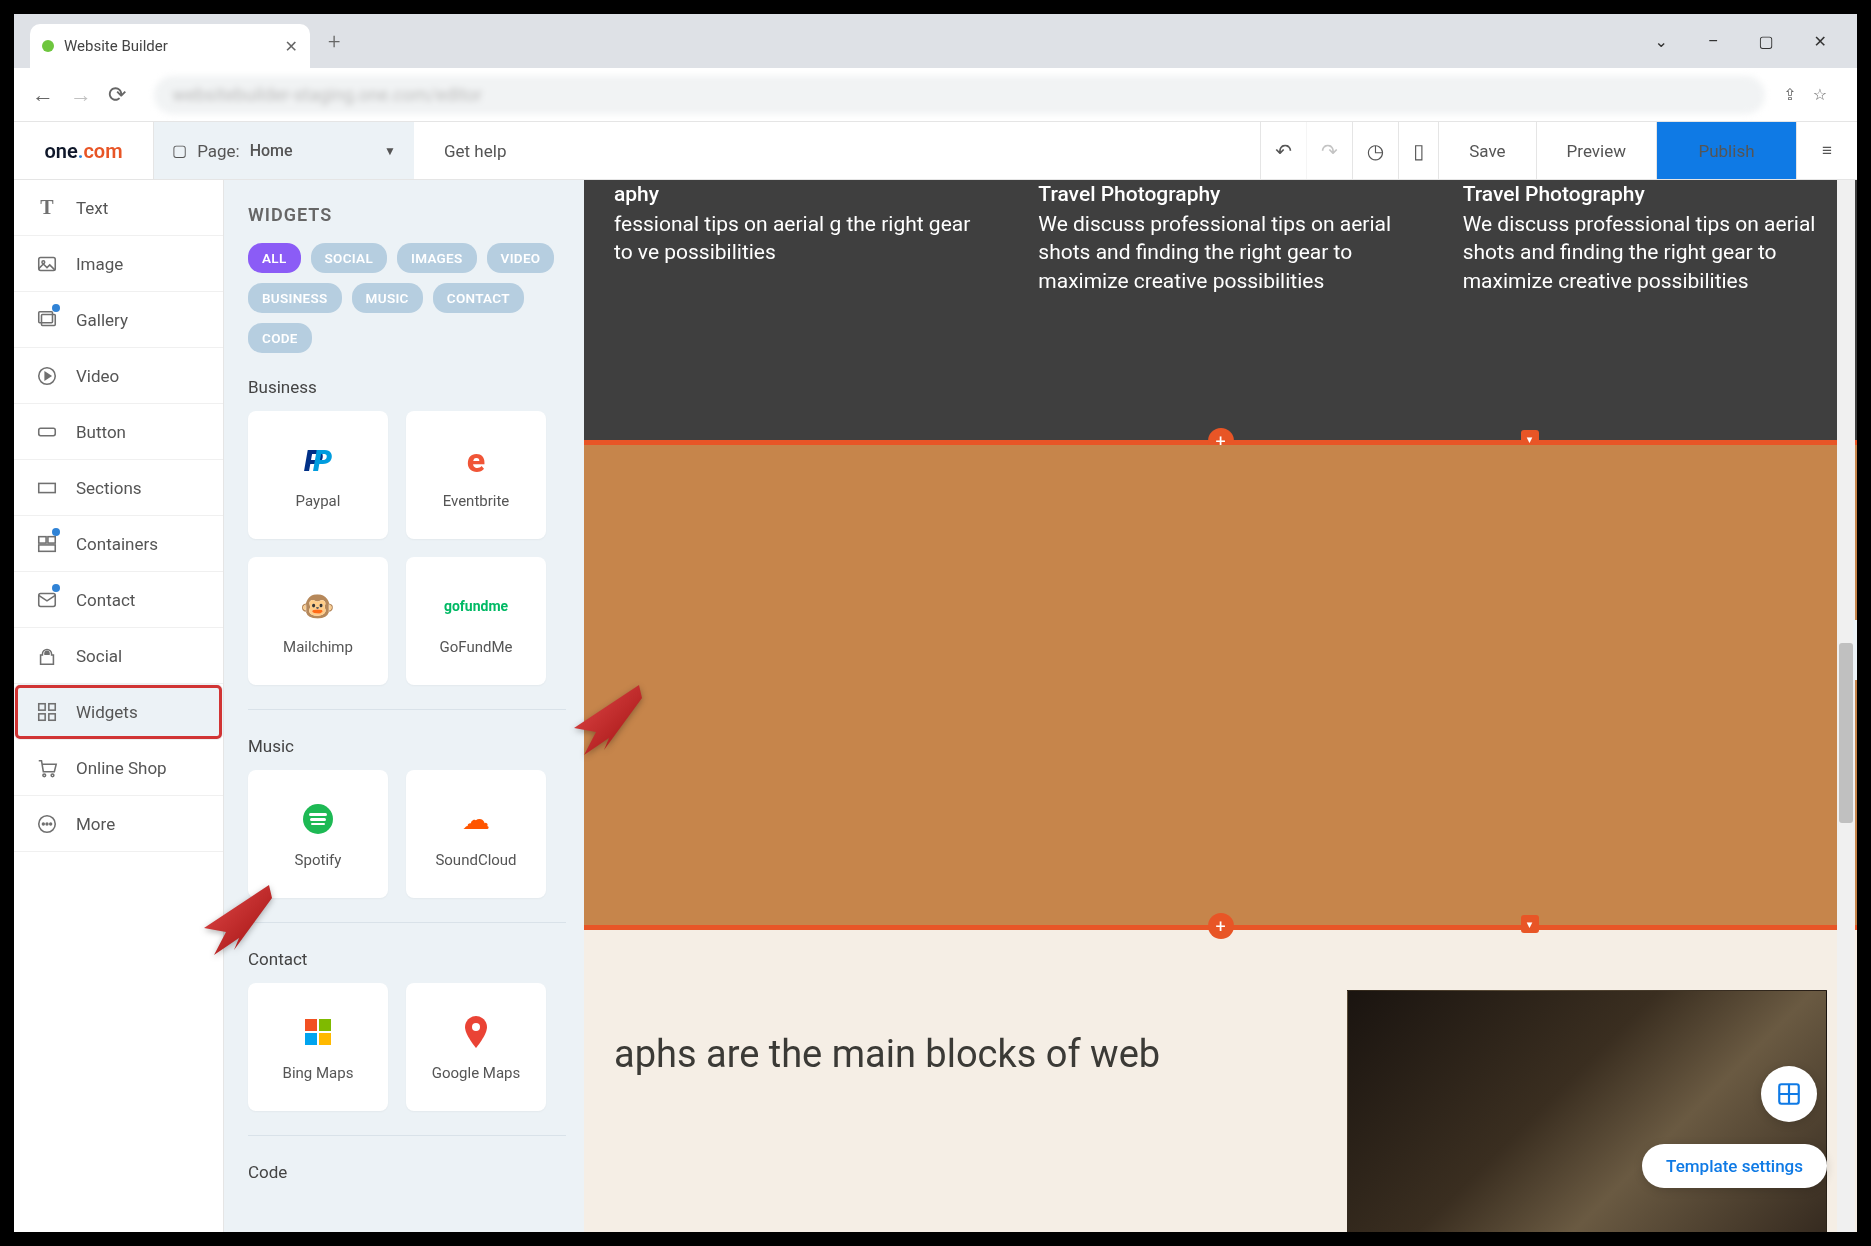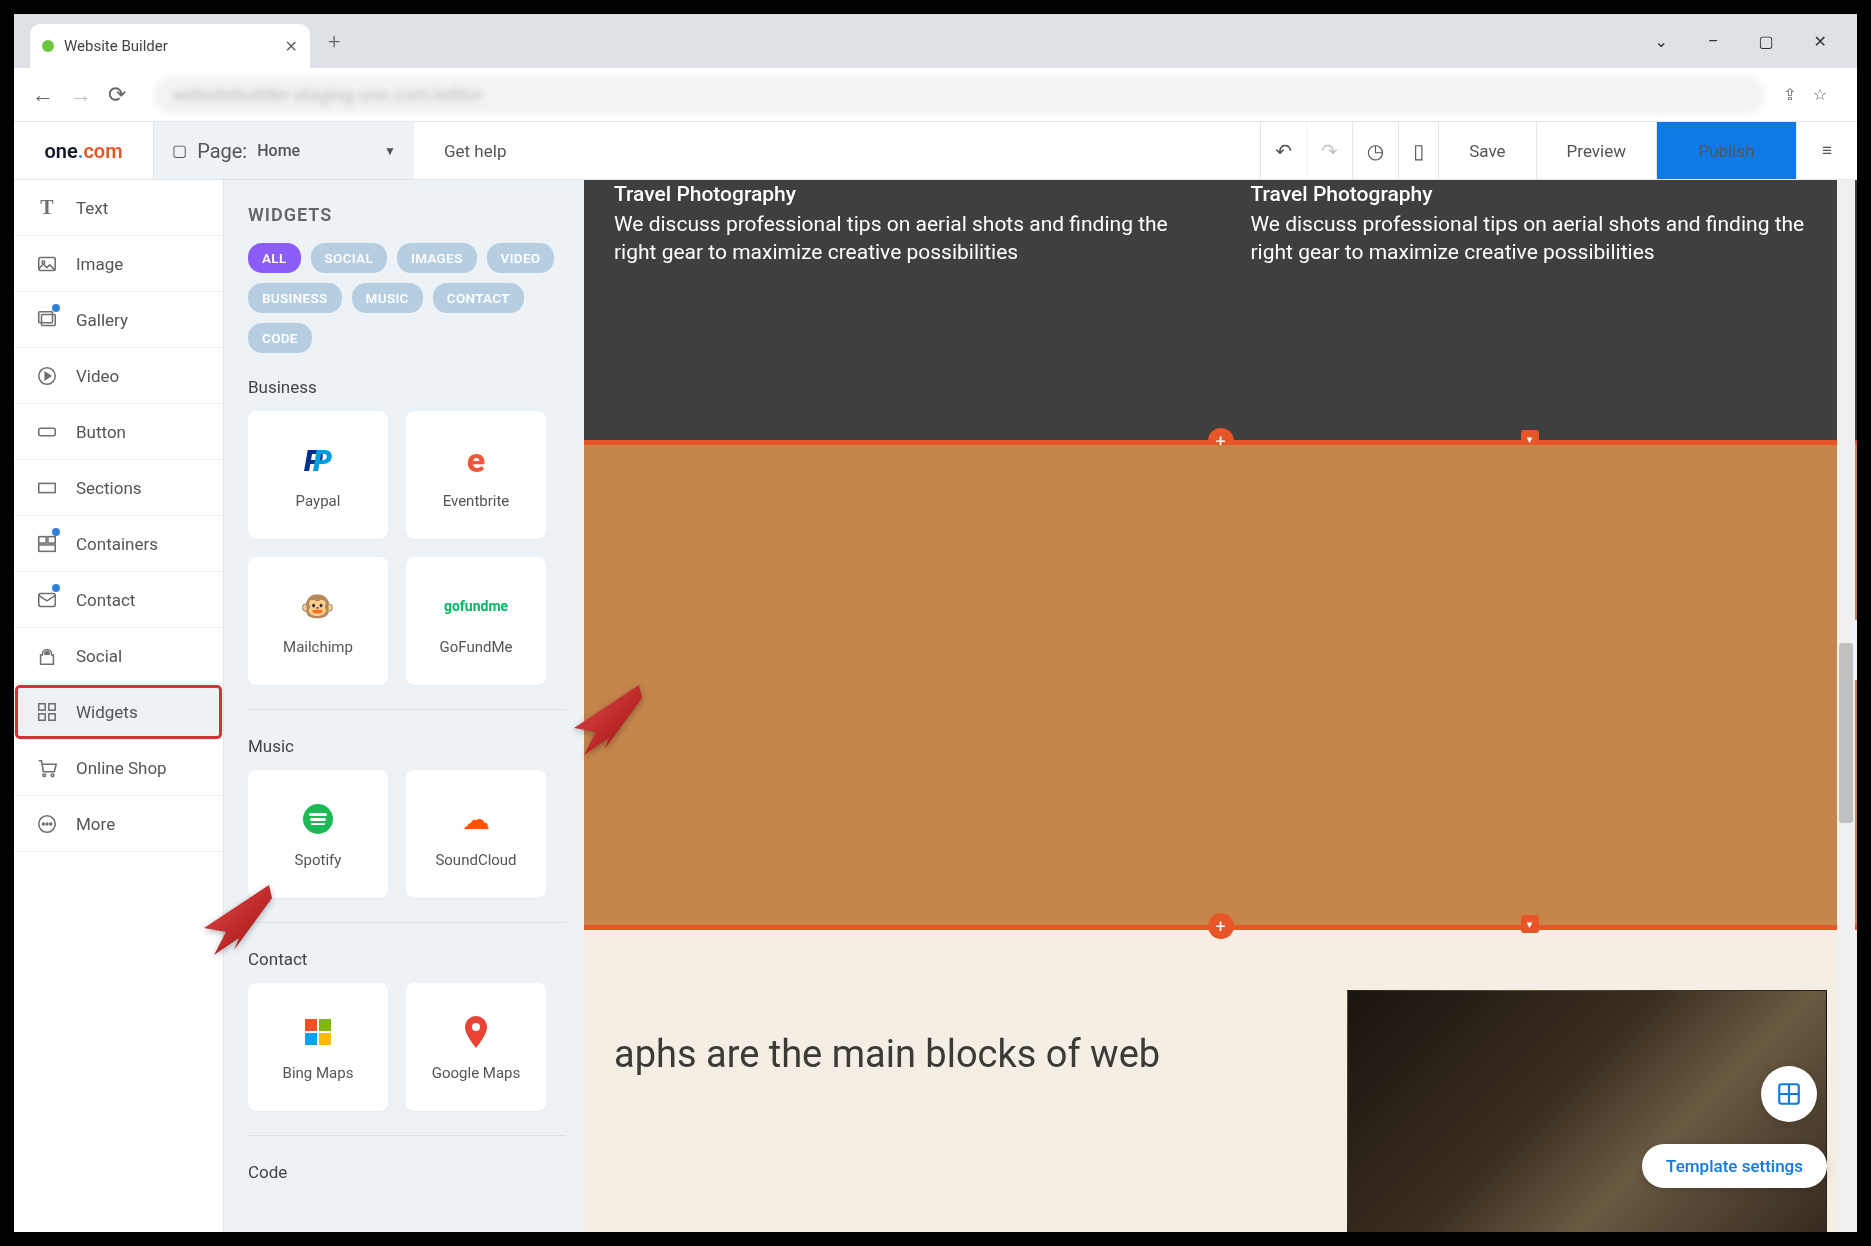--- a/index.html
+++ b/index.html
@@ -19,21 +19,21 @@
 .nav-arrows { display: flex; gap: 16px; color: #666; }
 .nav-arrows span { font-size: 22px; }
 .url-box { flex: 1; height: 38px; background: #f1f3f4; border-radius: 20px; margin-left: 10px; display: flex; align-items: center; padding: 0 18px; color: #bbb; font-size: 18px; filter: blur(3px); }
 .url-actions { display: flex; gap: 16px; color: #666; padding-right: 12px; }
 
 
 .app-toolbar { height: 58px; display: flex; align-items: stretch; border-bottom: 1px solid #e5e5e5; }
 .brand { width: 140px; display: flex; align-items: center; justify-content: center; border-right: 1px solid #e5e5e5; font-weight: 600; font-size: 20px; }
 .brand .o1 { color: #0f172a; } .brand .dot1 { color: #3083d6; } .brand .com { color: #e85526; }
 .page-selector { width: 260px; display: flex; align-items: center; padding: 0 18px; gap: 10px; background: #ecf2f6; color: #555; }
-.page-selector .lbl { font-size: 20px; }
+.page-selector .lbl { font-size: 17px; }
 .page-selector .val { font-weight: 500; }
 .page-selector .chev { margin-left: auto; font-size: 12px; }
 .help-area { flex: 1; display: flex; align-items: center; padding-left: 30px; color: #555; font-size: 17px; }
 .tool-actions { display: flex; align-items: center; }
 .tool-actions .act { padding: 0 30px; display: flex; align-items: center; color: #555; font-size: 17px; height: 100%; border-left: 1px solid #e5e5e5; }
 .tool-actions .iconact { padding: 0 14px; font-size: 20px; }
 .publish { background: #0f7ae5; color: #fff; width: 140px; justify-content: center; }
 .menu-ham { width: 48px; justify-content: center; font-size: 22px; }
 
 .content { flex: 1; display: flex; position: relative; overflow: hidden; }
@@ -348,20 +348,24 @@
               <div class="clabel">Google Maps</div>
             </div>
           </div>
           <div class="sect-title">Code</div>
         </div>
     </div>
     <div class="panel-toggle">‹</div>
 
     <div class="canvas">
       <div class="dark-band">
+          <div class="dark-col">
+            <h3>aphy</h3>
+            <p>fessional tips on aerial g the right gear to ve possibilities</p>
+          </div>
           <div class="dark-col">
             <h3>Travel Photography</h3>
             <p>We discuss professional tips on aerial shots and finding the right gear to maximize creative possibilities</p>
           </div>
           <div class="dark-col">
             <h3>Travel Photography</h3>
             <p>We discuss professional tips on aerial shots and finding the right gear to maximize creative possibilities</p>
           </div>
         </div>
       <div class="sep">

